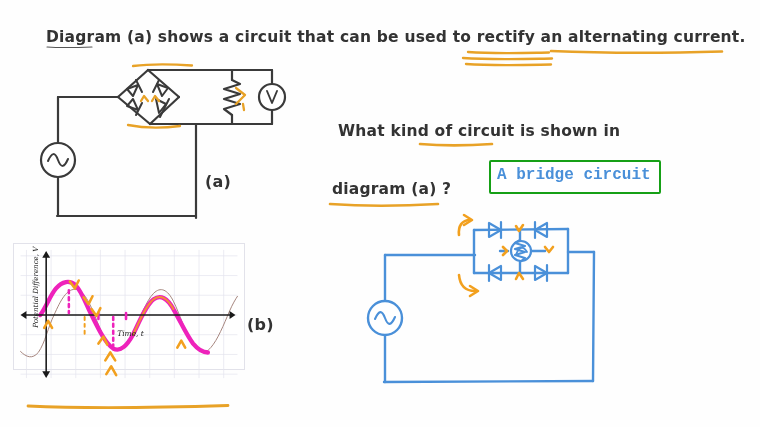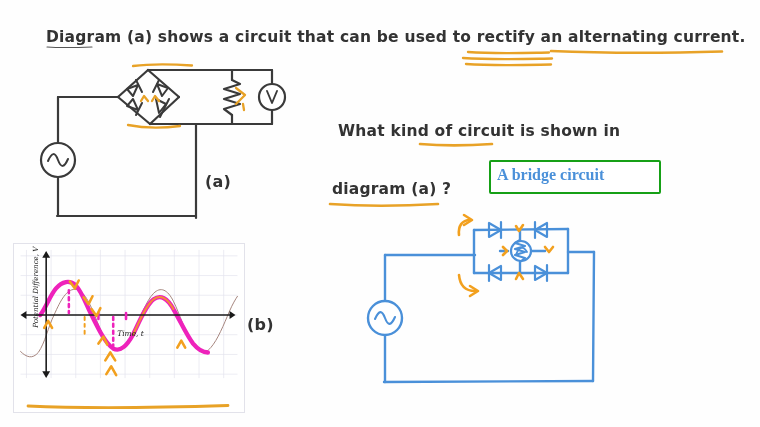--- a/index.html
+++ b/index.html
@@ -62,40 +62,40 @@
     background: #ffffff;
   }
   #answer-text {
     position: absolute;
     left: 497px;
     top: 166px;
     font-size: 16px;
     color: #4a90d9;
     font-weight: 600;
     white-space: nowrap;
-    font-family: Liberation Serif, serif;
+    font-family: Liberation Mono, monospace;
   }
   .lbl-a {
     position: absolute;
     left: 205px;
     top: 172px;
     font-size: 16px;
   }
   .lbl-b {
     position: absolute;
     left: 247px;
     top: 315px;
     font-size: 16px;
   }
   #graph-panel {
     position: absolute;
     left: 13px;
     top: 243px;
     width: 232px;
-    height: 170px;
+    height: 127px;
     background: #ffffff;
     border: 1px solid #e2e2ea;
     box-sizing: border-box;
   }
 </style>
 </head>
 <body>
 
 <div id="prompt-text" class="hand">Diagram (a) shows a circuit that can be used to rectify an alternating current.</div>
 

